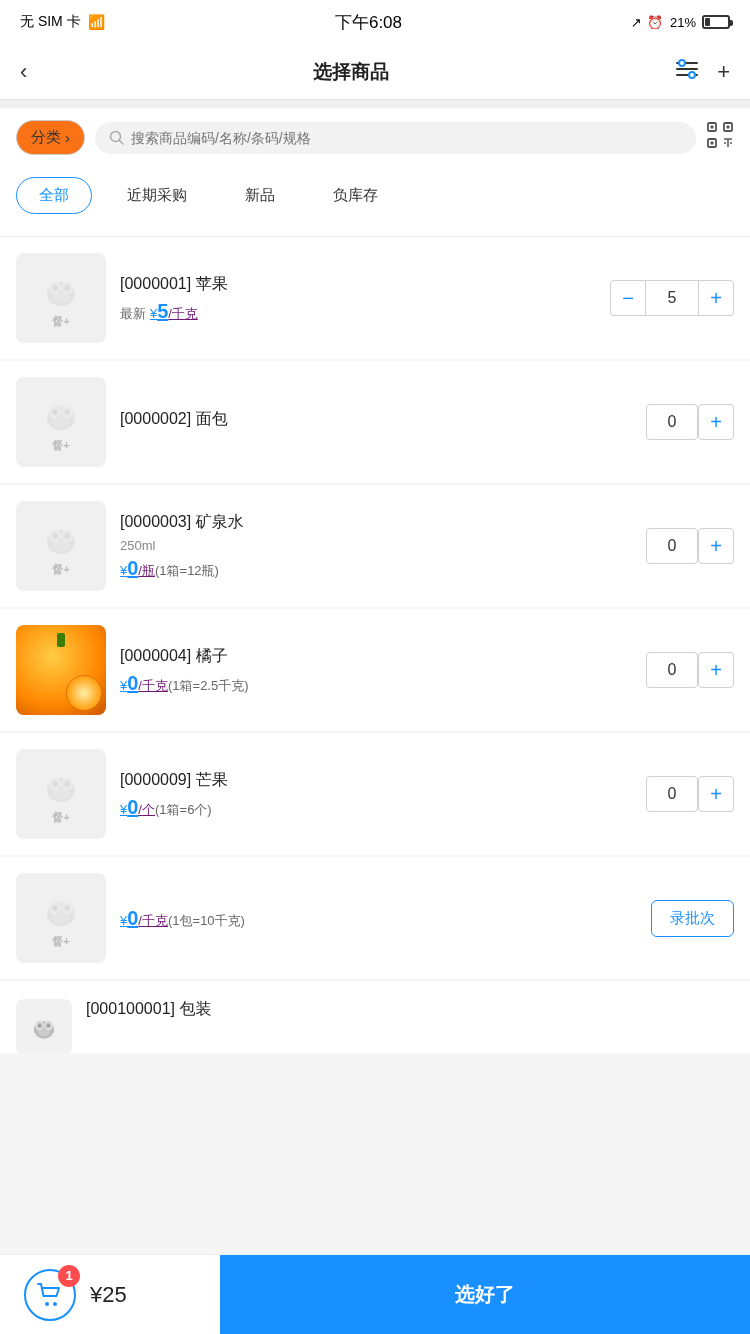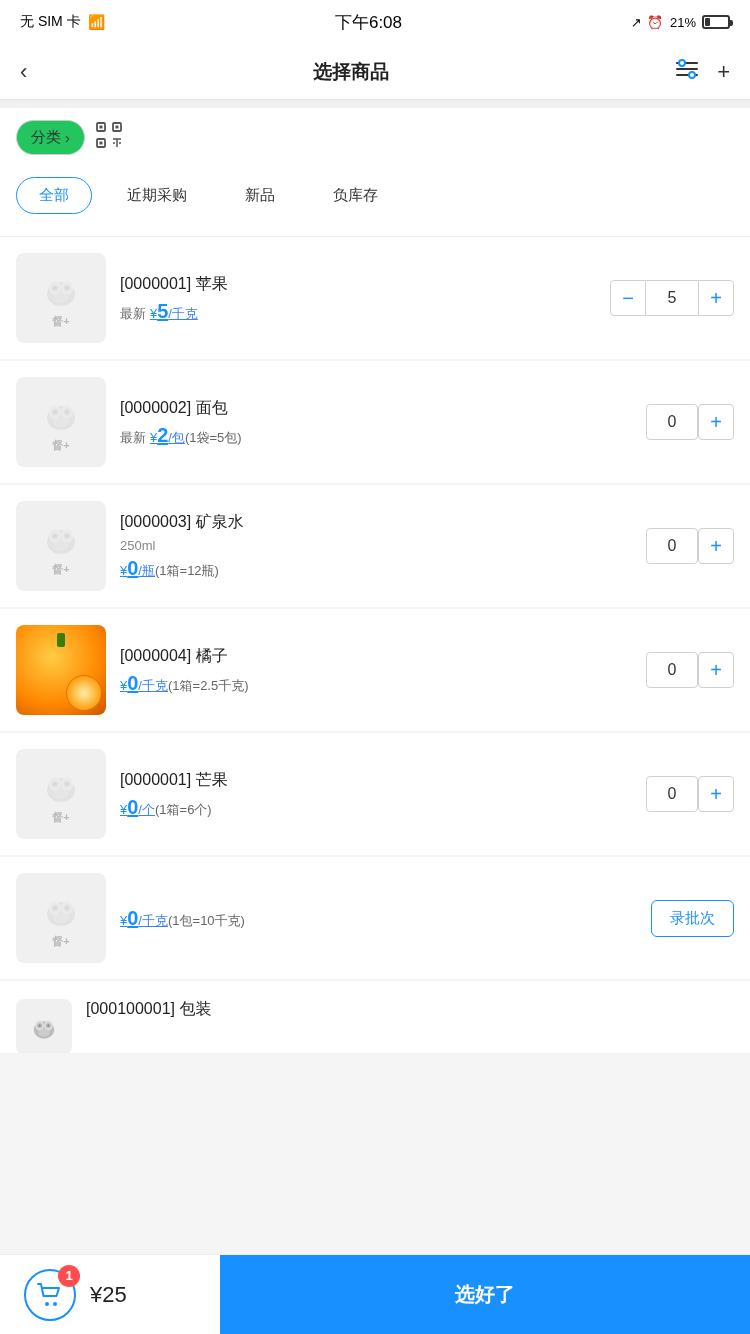--- a/index.html
+++ b/index.html
@@ -76,21 +76,21 @@
       display: flex;
       align-items: center;
       gap: 10px;
     }
     .category-btn {
       border: 1px solid #ccc;
       border-radius: 18px;
       padding: 7px 14px;
       font-size: 15px;
       color: #333;
-      background: #22c55e;
+      background: #f97316;
       white-space: nowrap;
       cursor: pointer;
       display: flex;
       align-items: center;
       gap: 4px;
     }
     .search-wrap {
       flex: 1;
       background: #f2f2f2;
       border-radius: 20px;
@@ -188,21 +188,21 @@
       color: #888;
       margin-bottom: 4px;
     }
     .product-price {
       font-size: 14px;
       color: #666;
     }
     .price-label { color: #666; font-size: 13px; }
     .price-currency { color: #1890ff; font-size: 13px; text-decoration: underline; }
     .price-value { color: #1890ff; font-size: 20px; font-weight: 700; text-decoration: underline; }
-    .price-unit { color: #3b82f6; font-size: 13px; text-decoration: underline; text-align: right; }
+    .price-unit { color: #701a75; font-size: 13px; text-decoration: underline; text-align: right; }
     .price-detail { color: #666; font-size: 13px; }
 
     
     .qty-control {
       display: flex;
       align-items: center;
       gap: 0;
       flex-shrink: 0;
     }
     .qty-btn {
@@ -378,20 +378,27 @@
   </div>
 </div>
 
 <div class="divider"></div>
 
 <div class="filter-bar">
   <button class="category-btn">
     <span>分类</span>
     <span>›</span>
   </button>
+  <div class="search-wrap">
+    <svg width="16" height="16" viewBox="0 0 16 16">
+      <circle cx="6.5" cy="6.5" r="5" stroke="#aaa" stroke-width="1.5" fill="none"></circle>
+      <line x1="10.5" y1="10.5" x2="14" y2="14" stroke="#aaa" stroke-width="1.5" stroke-linecap="round"></line>
+    </svg>
+    <input type="text" placeholder="搜索商品编码/名称/条码/规格" style="">
+  </div>
   <span class="scan-icon">
     <svg width="28" height="28" viewBox="0 0 28 28" fill="none">
       <rect x="2" y="2" width="8" height="8" rx="1" stroke="#555" stroke-width="1.8" fill="none"></rect>
       <rect x="18" y="2" width="8" height="8" rx="1" stroke="#555" stroke-width="1.8" fill="none"></rect>
       <rect x="2" y="18" width="8" height="8" rx="1" stroke="#555" stroke-width="1.8" fill="none"></rect>
       <rect x="4.5" y="4.5" width="3" height="3" fill="#555"></rect>
       <rect x="20.5" y="4.5" width="3" height="3" fill="#555"></rect>
       <rect x="4.5" y="20.5" width="3" height="3" fill="#555"></rect>
       <line x1="18" y1="18" x2="26" y2="18" stroke="#555" stroke-width="1.5"></line>
       <line x1="22" y1="18" x2="22" y2="26" stroke="#555" stroke-width="1.5"></line>
@@ -452,24 +459,20 @@
           <circle cx="28" cy="20" r="3.5" fill="#bbb"></circle>
           <circle cx="16" cy="20" r="1.5" fill="#888"></circle>
           <circle cx="28" cy="20" r="1.5" fill="#888"></circle>
           <ellipse cx="22" cy="30" rx="8" ry="5" fill="#ccc"></ellipse>
         </svg>
         <span style="font-size:11px;color:#bbb;font-weight:600;">督+</span>
       </div>
     </div>
     <div class="product-info">
       <div class="product-name">[0000002] 面包</div>
-      <div class="product-price">
-        <span class="price-label">最新</span>
-        <span class="price-currency"> ¥</span><span class="price-value">2</span><span class="price-unit">/包</span><span class="price-detail">(1袋=5包)</span>
-      </div>
     </div>
     <div class="qty-control">
       <input class="qty-input" type="text" value="0" style="border-radius: 4px; border: 1.5px solid rgb(208, 208, 208);">
       <button class="qty-btn" style="border-radius:4px;border:1.5px solid #d0d0d0;">+</button>
     </div>
   </div>
 
   <div class="product-item">
     <div class="product-img placeholder">
       <div class="owl-logo">
@@ -525,21 +528,21 @@
           <circle cx="16" cy="20" r="3.5" fill="#bbb"></circle>
           <circle cx="28" cy="20" r="3.5" fill="#bbb"></circle>
           <circle cx="16" cy="20" r="1.5" fill="#888"></circle>
           <circle cx="28" cy="20" r="1.5" fill="#888"></circle>
           <ellipse cx="22" cy="30" rx="8" ry="5" fill="#ccc"></ellipse>
         </svg>
         <span style="font-size:11px;color:#bbb;font-weight:600;">督+</span>
       </div>
     </div>
     <div class="product-info">
-      <div class="product-name">[0000001] 芒果</div>
+      <div class="product-name">[0000009] 芒果</div>
       <div class="product-price">
         <span class="price-currency">¥</span><span class="price-value">0</span><span class="price-unit">/个</span><span class="price-detail">(1箱=6个)</span>
       </div>
     </div>
     <div class="qty-control">
       <input class="qty-input" type="text" value="0" style="border-radius: 4px; border: 1.5px solid rgb(208, 208, 208);">
       <button class="qty-btn" style="border-radius:4px;border:1.5px solid #d0d0d0;">+</button>
     </div>
   </div>
 

